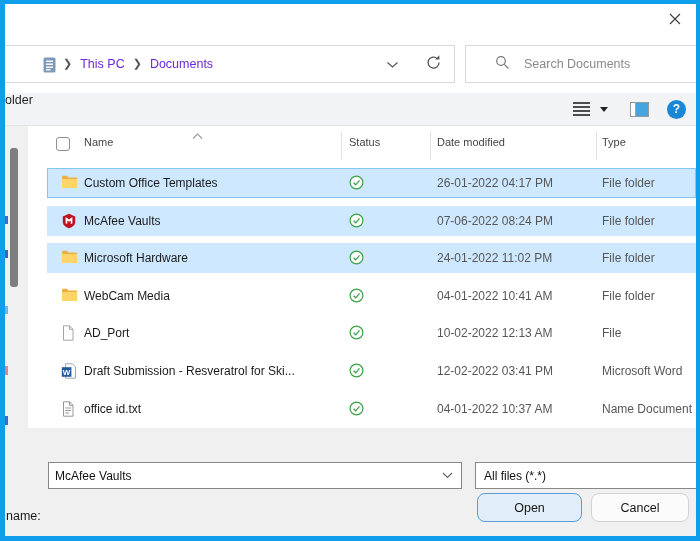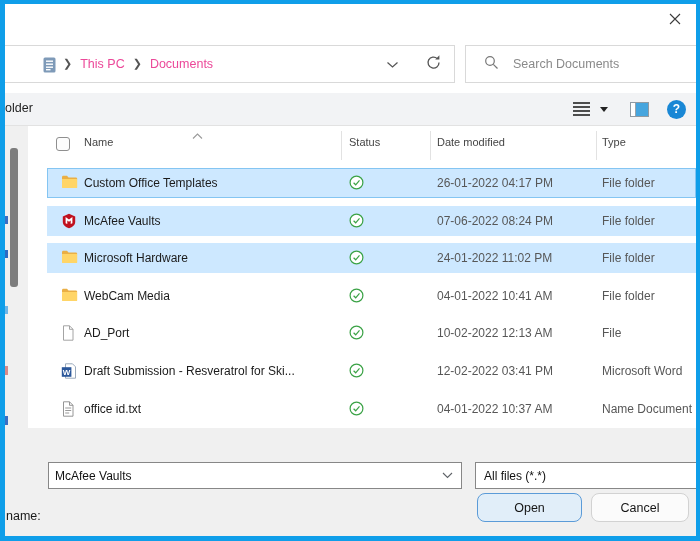--- a/index.html
+++ b/index.html
@@ -7,29 +7,29 @@
   .win{position:relative;width:700px;height:541px;background:#fff;overflow:hidden;}
   .b{position:absolute;background:#0f9ee9;z-index:50;}
   .b-top{left:0;top:0;width:700px;height:4px;}
   .b-left{left:0;top:0;width:5px;height:541px;}
   .b-right{left:696px;top:0;width:4px;height:541px;}
   .b-bottom{left:0;top:536px;width:700px;height:5px;}
 
   .close-btn{position:absolute;left:662px;top:7px;width:26px;height:24px;display:flex;align-items:center;justify-content:center;cursor:pointer;}
 
   .addr{position:absolute;left:5px;top:45px;width:450px;height:38px;background:#fff;border:1px solid #d9d9d9;border-left:none;display:flex;align-items:center;padding-left:32px;}
-  .crumb{font-size:12.5px;color:#ec4899;margin:0 4px;white-space:nowrap;}
+  .crumb{font-size:12.5px;color:#6d28d9;margin:0 4px;white-space:nowrap;}
   .crumb-sep{color:#555;font-size:11px;margin:0 4px;transform:translateY(-1px);}
   .addr-right{position:absolute;right:12px;top:0;height:100%;display:flex;align-items:center;gap:26px;}
 
-  .search{position:absolute;left:465px;top:45px;width:231px;height:38px;background:#fff;border:1px solid #d9d9d9;border-right:none;display:flex;align-items:center;padding-left:18px;gap:14px;}
+  .search{position:absolute;left:465px;top:45px;width:231px;height:38px;background:#fff;border:1px solid #d9d9d9;border-right:none;display:flex;align-items:center;padding-left:29px;gap:14px;}
   .search .ph{font-size:12.5px;color:#8a8a8a;}
 
   .toolbar{position:absolute;left:5px;top:93px;width:691px;height:33px;background:#f2f3f5;border-bottom:1px solid #e2e2e2;}
-  .tb-label{position:absolute;left:0px;top:8px;font-size:12.5px;color:#1f1f1f;}
+  .tb-label{position:absolute;left:0px;top:0;font-size:12.5px;color:#1f1f1f;}
   .tb-icons{position:absolute;right:10px;top:0;height:100%;display:flex;align-items:center;gap:10px;}
   .ic-lines{display:flex;flex-direction:column;gap:2px;width:17px;}
   .ic-lines i{height:2px;background:#4d4d4d;display:block;}
   .caret-dn{width:0;height:0;border-left:4px solid transparent;border-right:4px solid transparent;border-top:5px solid #222;margin-right:12px;}
   .ic-preview{width:19px;height:15px;border:1px solid #8f9aa3;background:#fff;display:flex;margin-right:8px;}
   .ic-preview .lf{width:5px;background:#fff;border-right:1px solid #9aa3ab;}
   .ic-preview .rt{flex:1;background:#46a5de;}
   .ic-help{width:19px;height:19px;border-radius:50%;background:#1987d5;color:#fff;font-size:12px;font-weight:bold;display:flex;align-items:center;justify-content:center;}
 
   .navstrip{position:absolute;left:5px;top:126px;width:23px;height:304px;background:#f0f0f0;}

